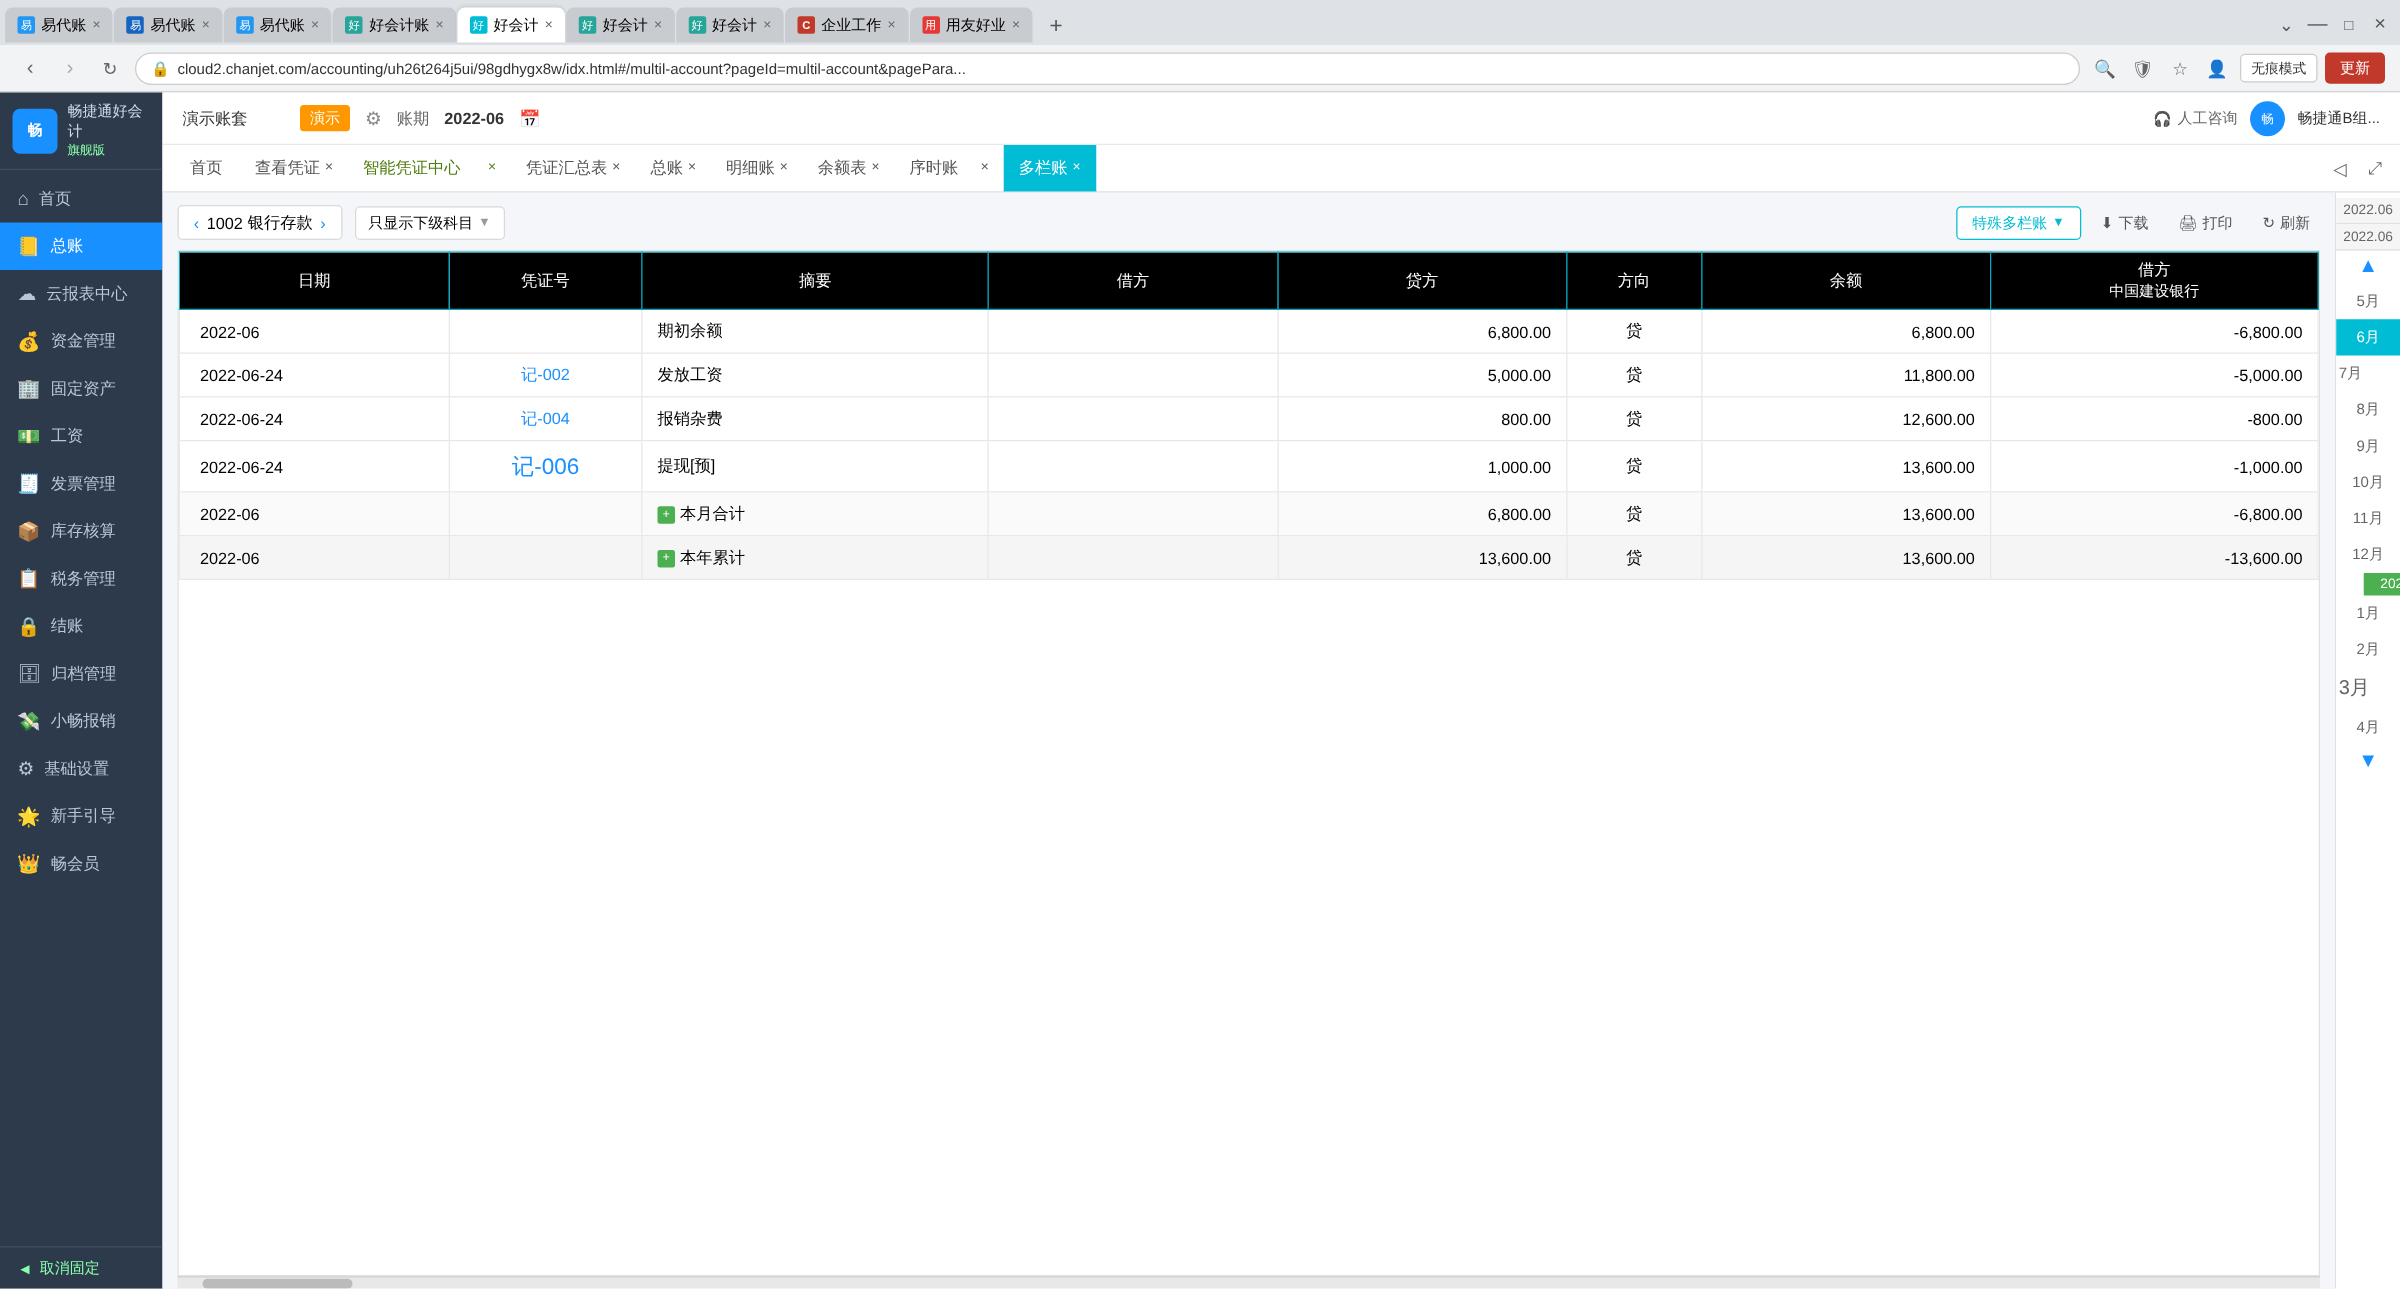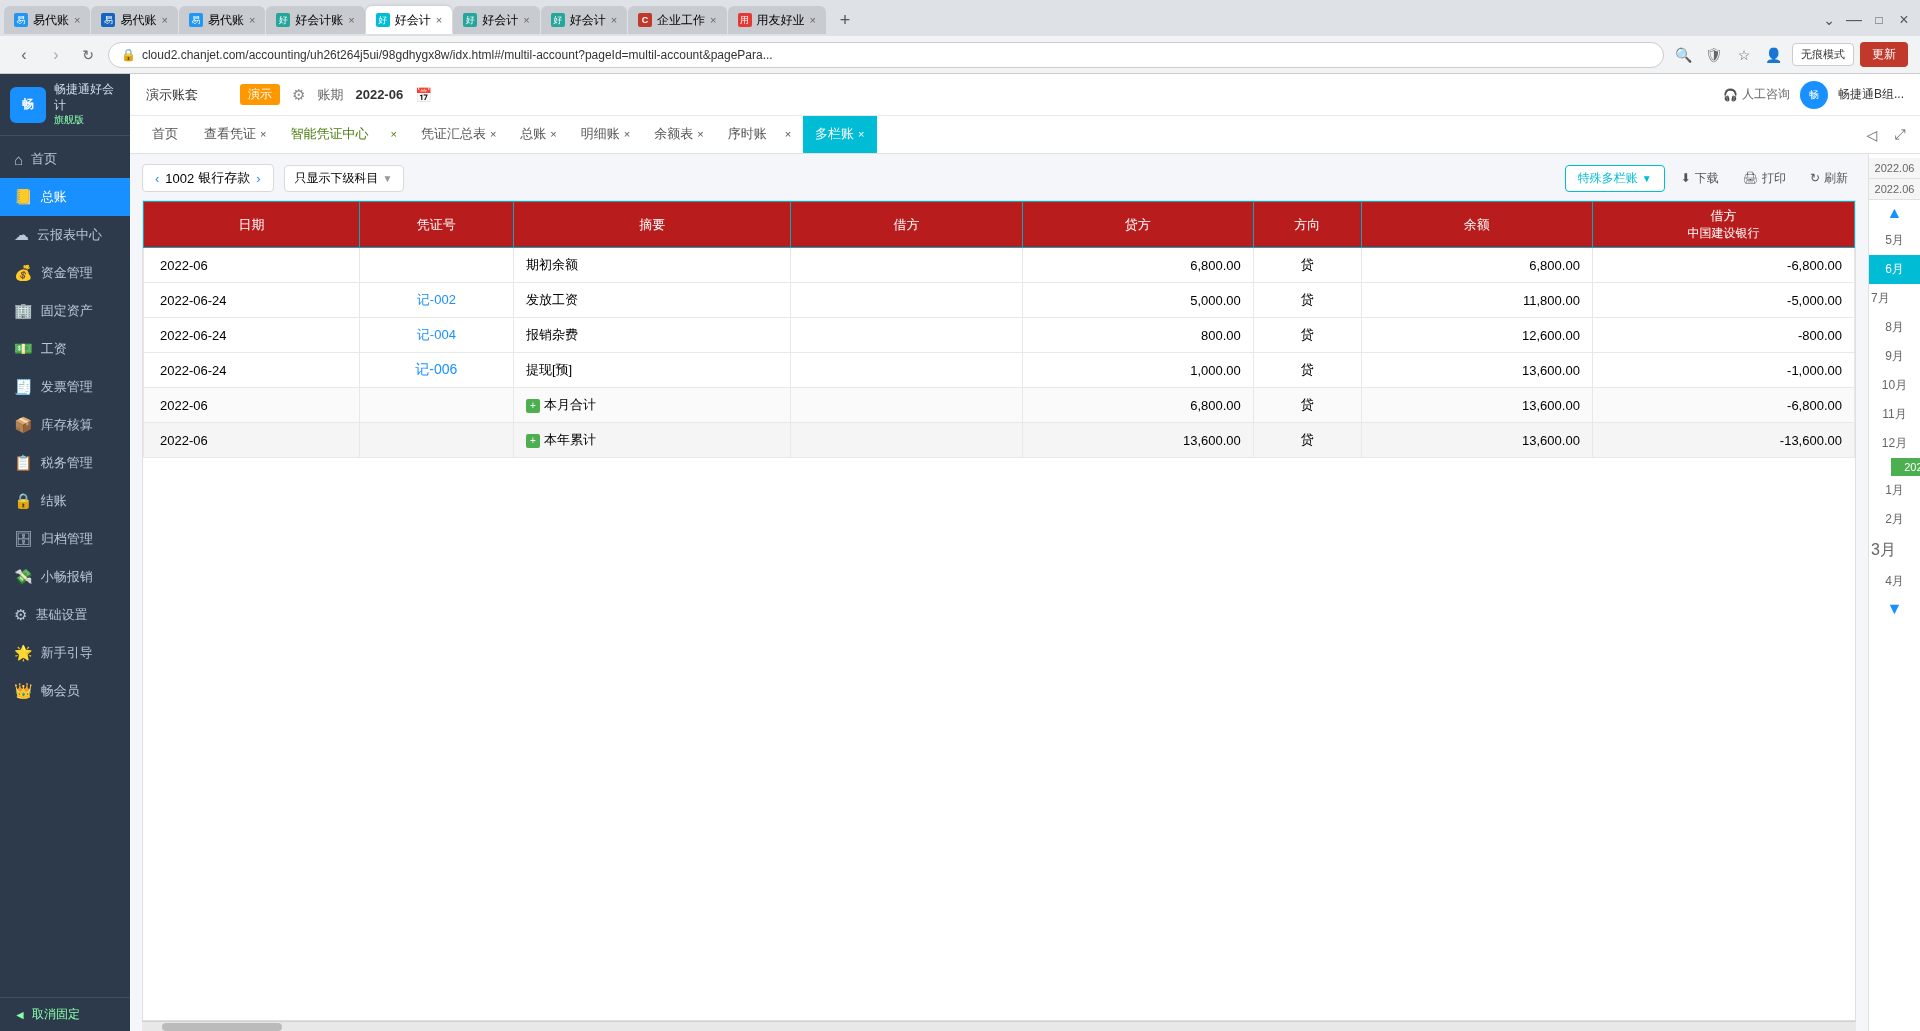--- a/index.html
+++ b/index.html
@@ -259,21 +259,21 @@
             <div style="color:#555;background:transparent;border:none;cursor:pointer;font-size:12px;display:flex;align-items:center;gap:4px;padding:4px 8px;">
               <span>↻</span>
               <span>刷新</span>
             </div>
           </div>
         </div>
 
         <div style="flex:1;overflow:auto;background:#fff;border:1px solid #e0e0e0;">
           <table style="width:100%;border-collapse:collapse;background:#fff;min-width:800px;">
             <thead>
-              <tr style="background:#b91c1c;color:#fff;">
+              <tr style="background:#000000;color:#fff;">
                 <th style="padding:10px 8px;font-size:13px;font-weight:normal;text-align:center;border:1px solid #00acc1;width:140px;">
                   <span>日期</span>
                 </th>
                 <th style="padding:10px 8px;font-size:13px;font-weight:normal;text-align:center;border:1px solid #00acc1;width:100px;">
                   <span>凭证号</span>
                 </th>
                 <th style="padding:10px 8px;font-size:13px;font-weight:normal;text-align:center;border:1px solid #00acc1;width:180px;">
                   <span>摘要</span>
                 </th>
                 <th style="padding:10px 8px;font-size:13px;font-weight:normal;text-align:center;border:1px solid #00acc1;width:150px;">
@@ -324,21 +324,21 @@
                 <td style="padding:8px 12px;font-size:13px;border:1px solid #e8e8e8;text-align:left;">报销杂费</td>
                 <td style="padding:8px 12px;font-size:13px;border:1px solid #e8e8e8;text-align:right;"></td>
                 <td style="padding:8px 12px;font-size:13px;border:1px solid #e8e8e8;text-align:right;">800.00</td>
                 <td style="padding:8px 8px;font-size:13px;border:1px solid #e8e8e8;text-align:center;">贷</td>
                 <td style="padding:8px 12px;font-size:13px;border:1px solid #e8e8e8;text-align:right;">12,600.00</td>
                 <td style="padding:8px 12px;font-size:13px;border:1px solid #e8e8e8;text-align:right;">-800.00</td>
               </tr>
 
               <tr>
                 <td style="padding:8px 16px;font-size:13px;border:1px solid #e8e8e8;text-align:left;">2022-06-24</td>
-                <td style="padding:8px 8px;font-size:14px;border:1px solid #e8e8e8;text-align:center;color:#1890ff;cursor:pointer;">记-006</td>
+                <td style="padding:8px 8px;font-size:18px;border:1px solid #e8e8e8;text-align:center;color:#1890ff;cursor:pointer;">记-006</td>
                 <td style="padding:8px 12px;font-size:13px;border:1px solid #e8e8e8;text-align:left;">提现[预]</td>
                 <td style="padding:8px 12px;font-size:13px;border:1px solid #e8e8e8;text-align:right;"></td>
                 <td style="padding:8px 12px;font-size:13px;border:1px solid #e8e8e8;text-align:right;">1,000.00</td>
                 <td style="padding:8px 8px;font-size:13px;border:1px solid #e8e8e8;text-align:center;">贷</td>
                 <td style="padding:8px 12px;font-size:13px;border:1px solid #e8e8e8;text-align:right;">13,600.00</td>
                 <td style="padding:8px 12px;font-size:13px;border:1px solid #e8e8e8;text-align:right;">-1,000.00</td>
               </tr>
 
               <tr style="background:#fafafa;">
                 <td style="padding:8px 16px;font-size:13px;border:1px solid #e8e8e8;text-align:left;">2022-06</td>

